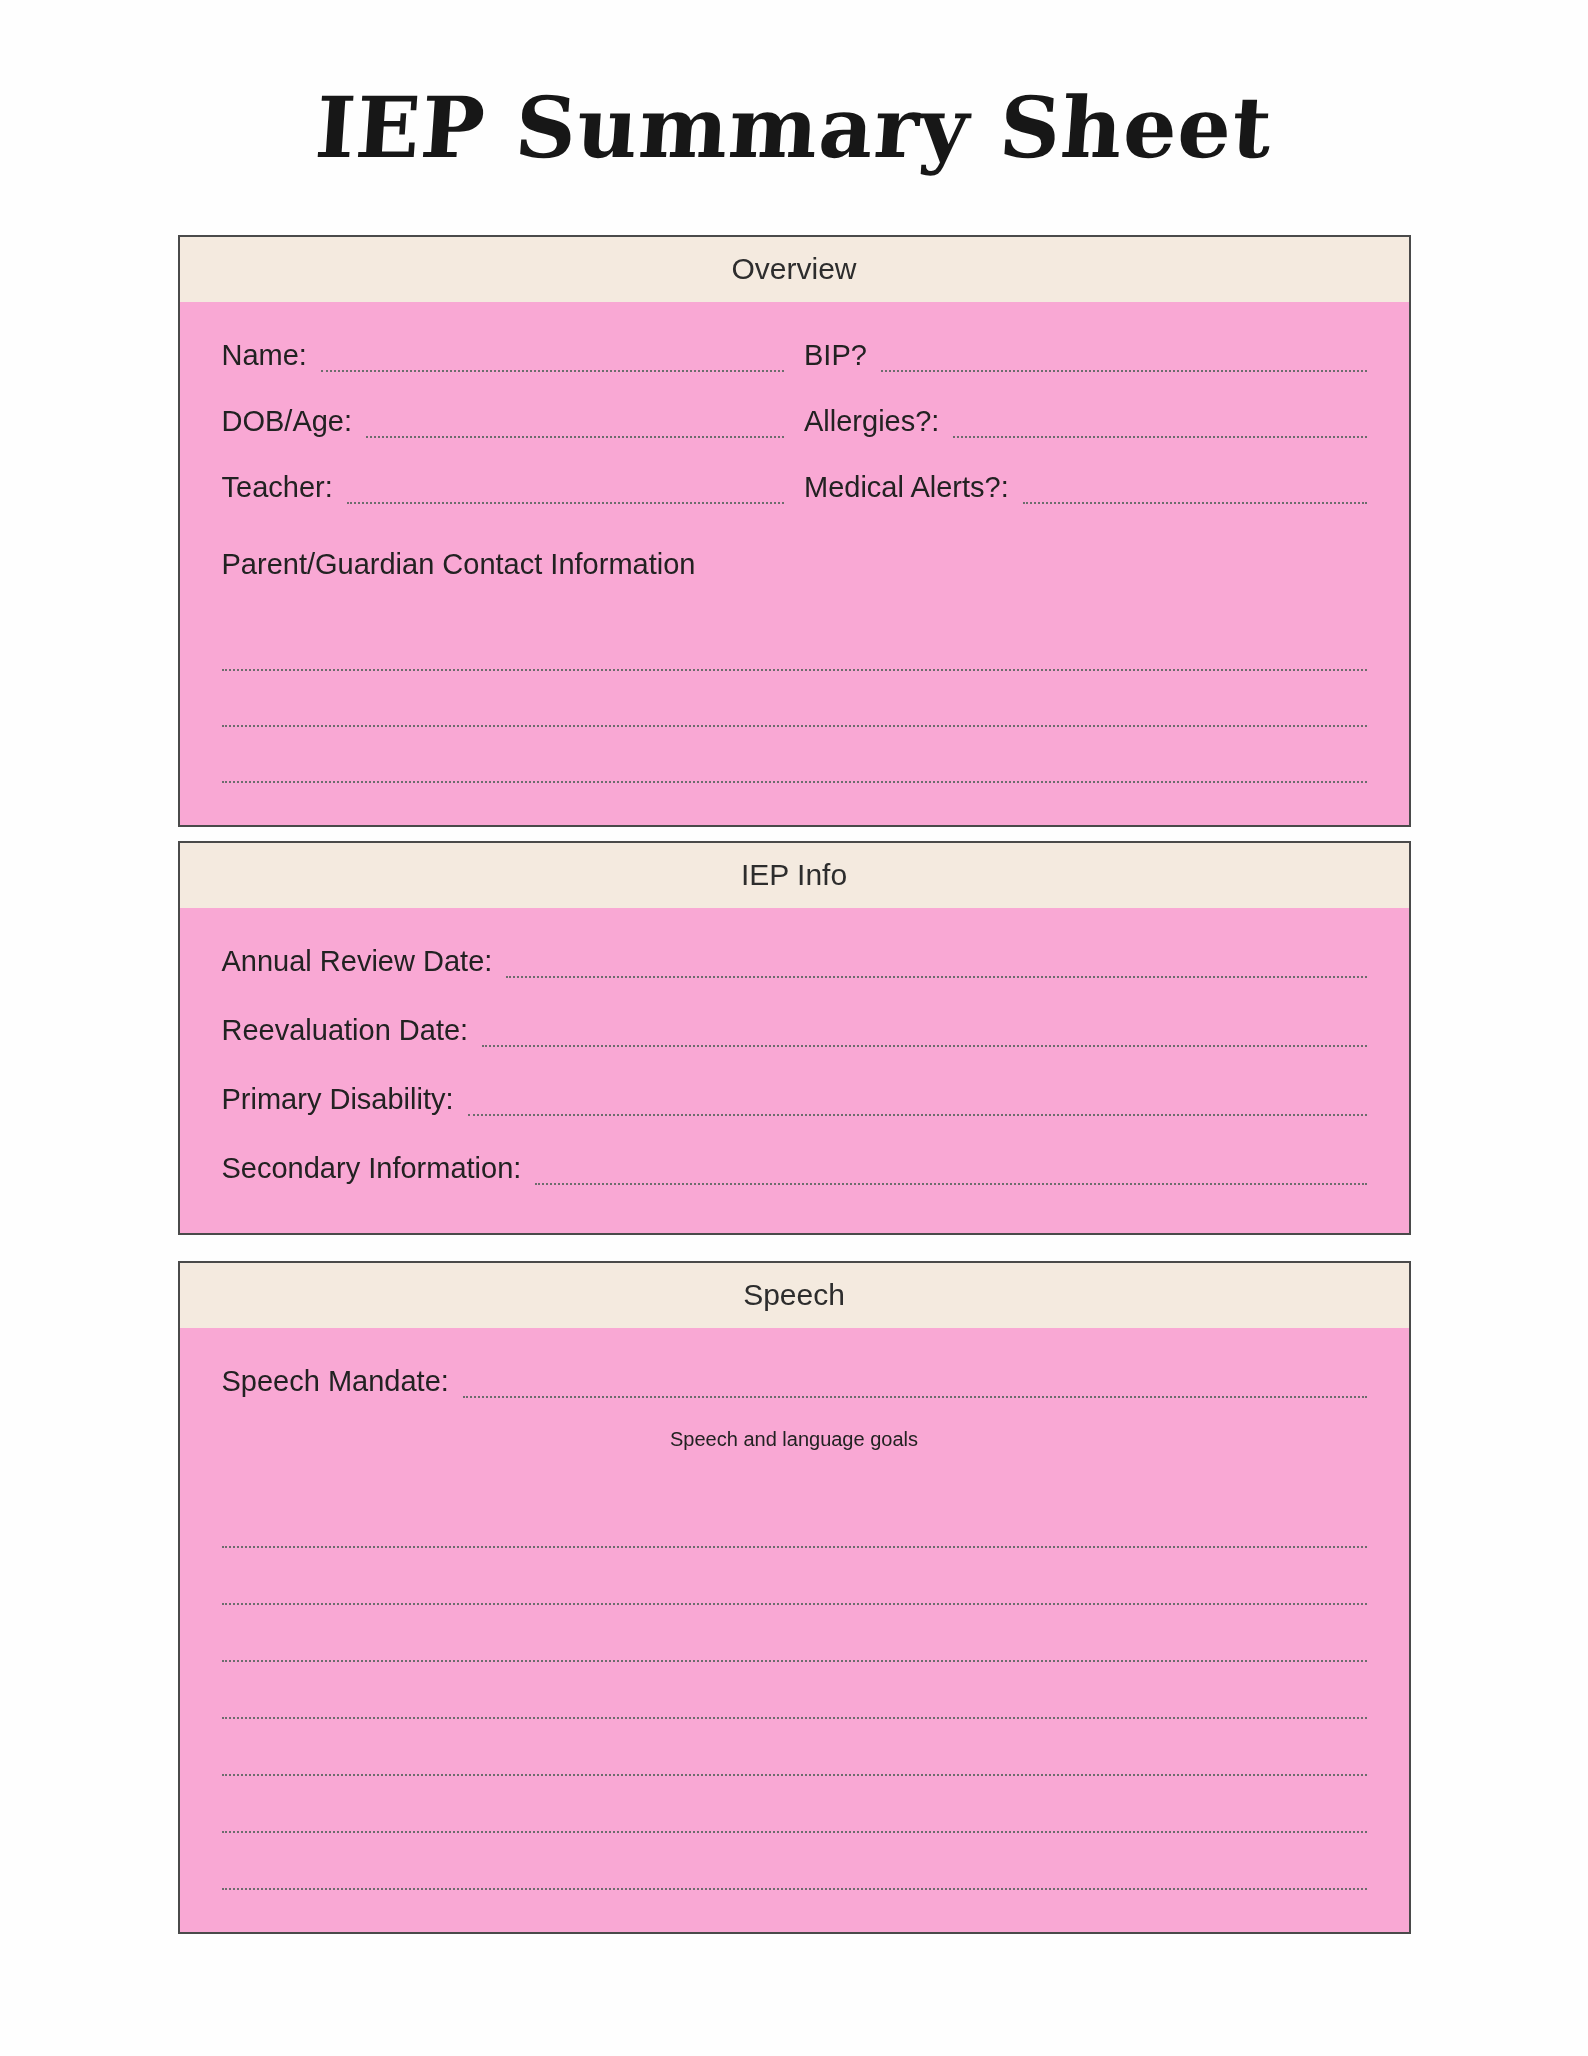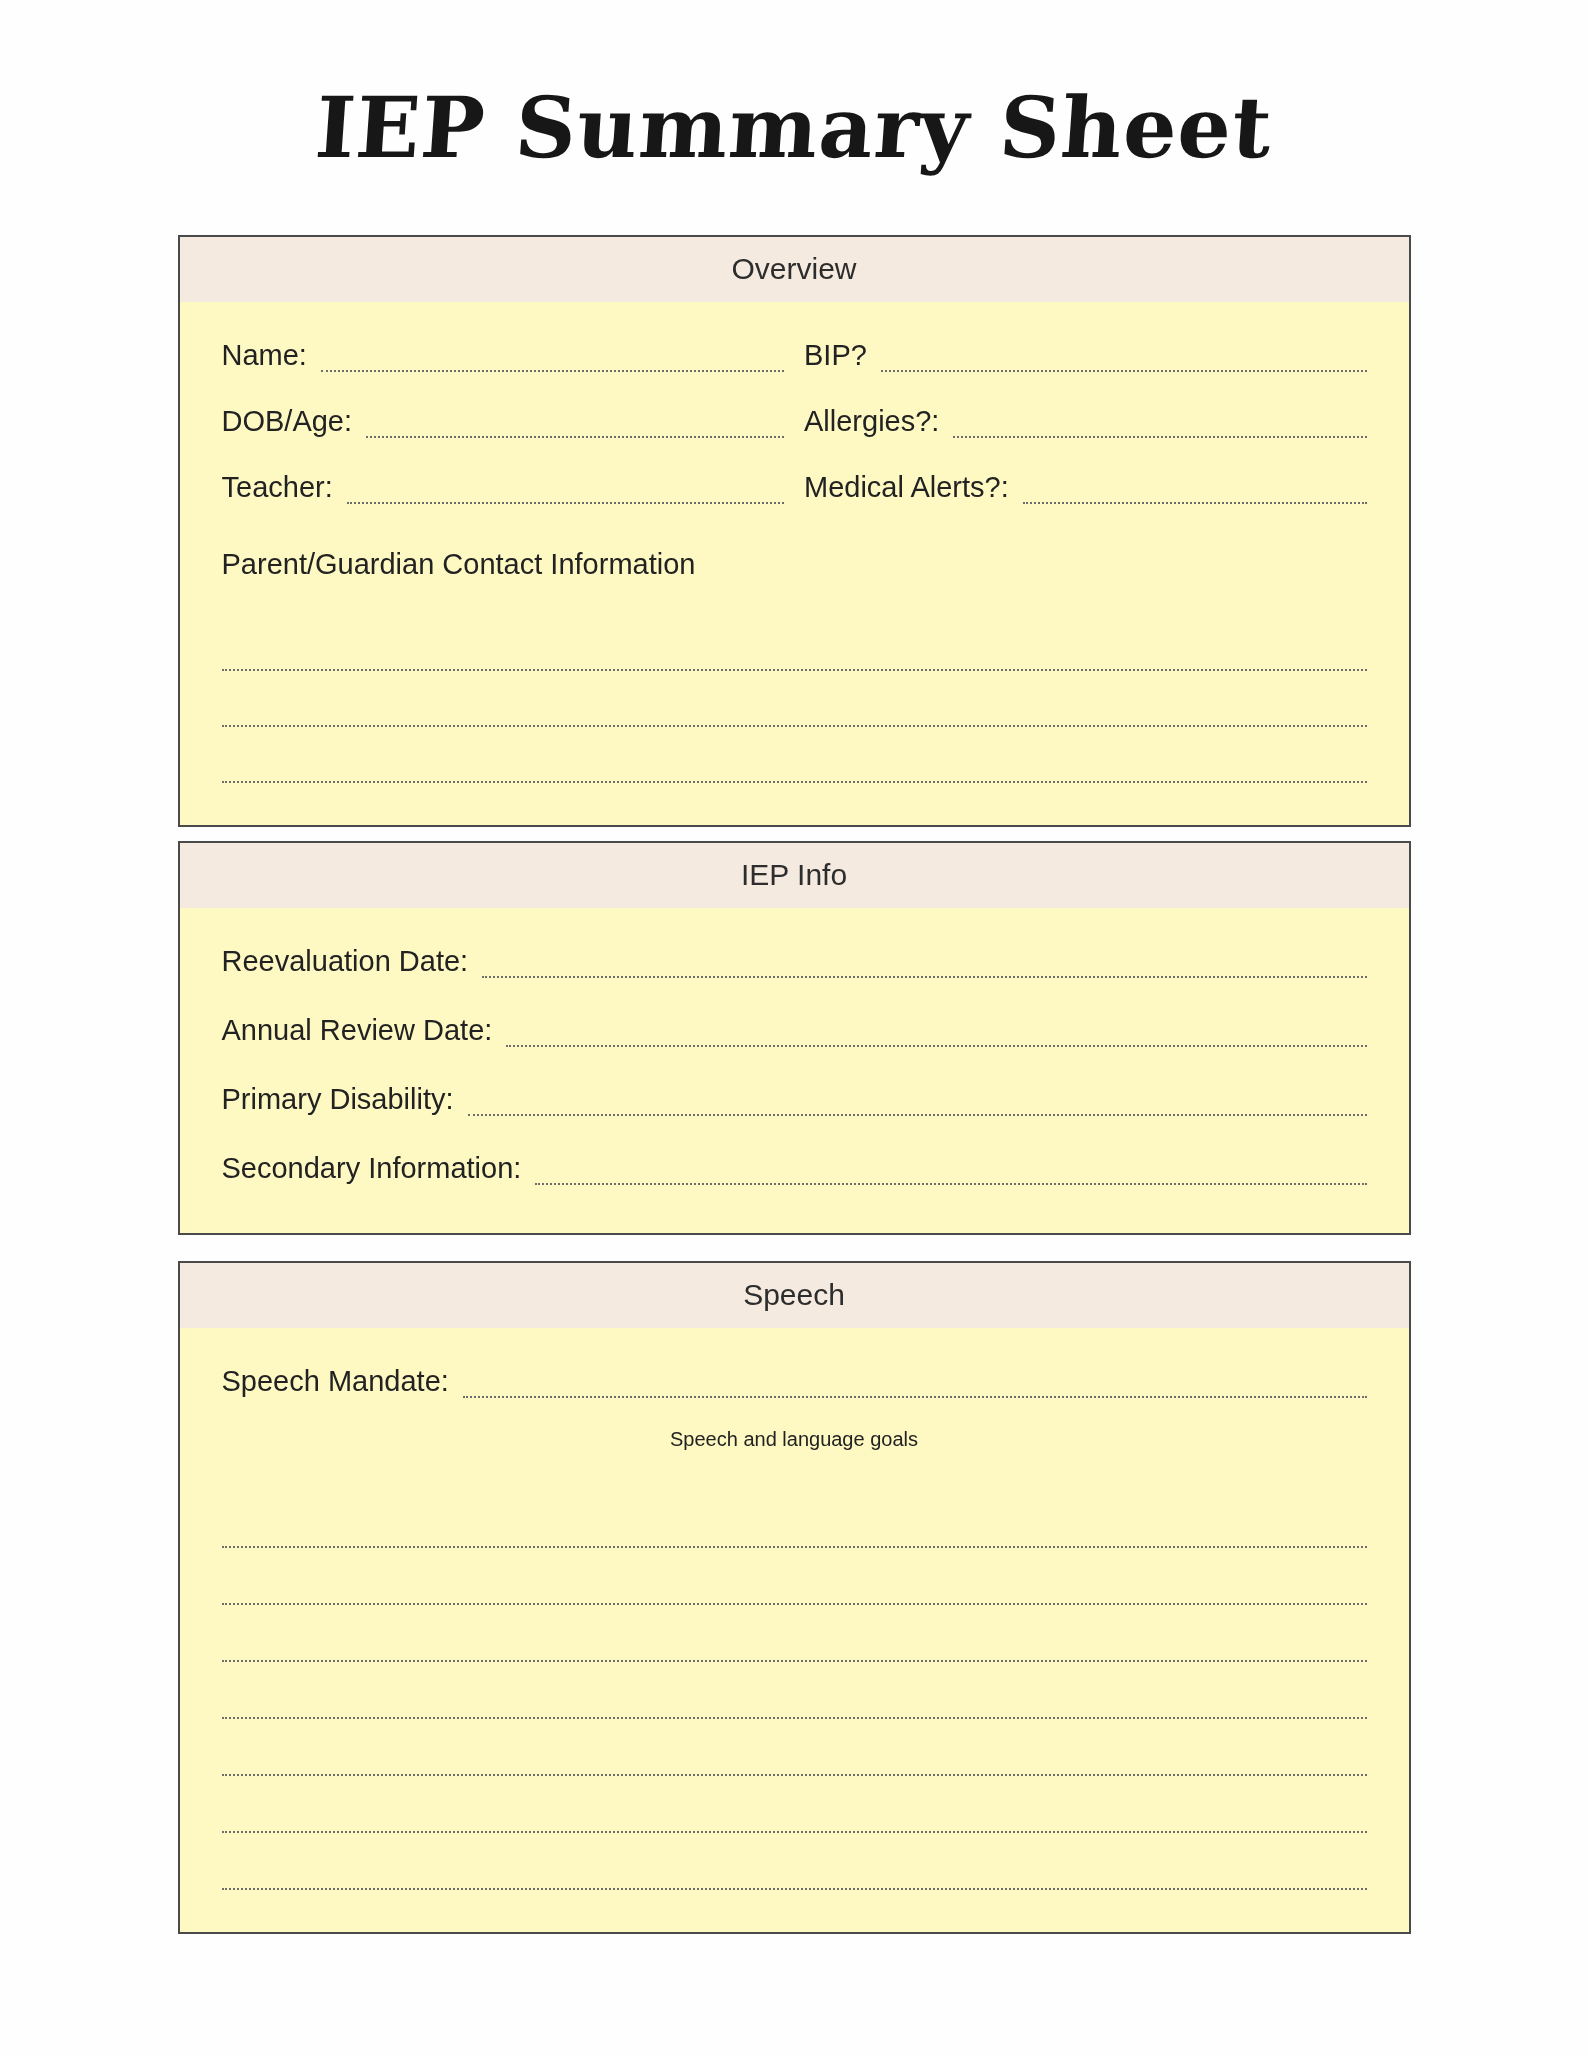--- a/index.html
+++ b/index.html
@@ -31,21 +31,21 @@
     font-size: 84px;
     letter-spacing: 1px;
     color: #171717;
     transform: skewX(-4deg);
   }
 
   .section-box {
     width: 1233px;
     margin: 0 auto;
     border: 2px solid #4a4a4a;
-    background: #fef9c3;
+    background: #f9a8d4;
   }
 
   .section-box.overview { margin-top: 58px; }
   .section-box.iep-info { margin-top: 14px; }
   .section-box.speech   { margin-top: 26px; }
 
   .section-header {
     background: #f4eadf;
     text-align: center;
     padding: 15px 0 16px 0;
@@ -159,25 +159,25 @@
       <div class="blank-line"></div>
       <div class="blank-line"></div>
     </div>
   </div>
 
   <div class="section-box iep-info">
     <div class="section-header">IEP Info</div>
 
     <div class="section-body">
       <div class="field-row">
+        <span class="field-label">Annual Review Date:</span>
+        <span class="write-line"></span>
+      </div>
+      <div class="field-row">
         <span class="field-label">Reevaluation Date:</span>
-        <span class="write-line"></span>
-      </div>
-      <div class="field-row">
-        <span class="field-label">Annual Review Date:</span>
         <span class="write-line"></span>
       </div>
       <div class="field-row">
         <span class="field-label">Primary Disability:</span>
         <span class="write-line"></span>
       </div>
       <div class="field-row">
         <span class="field-label">Secondary Information:</span>
         <span class="write-line"></span>
       </div>

